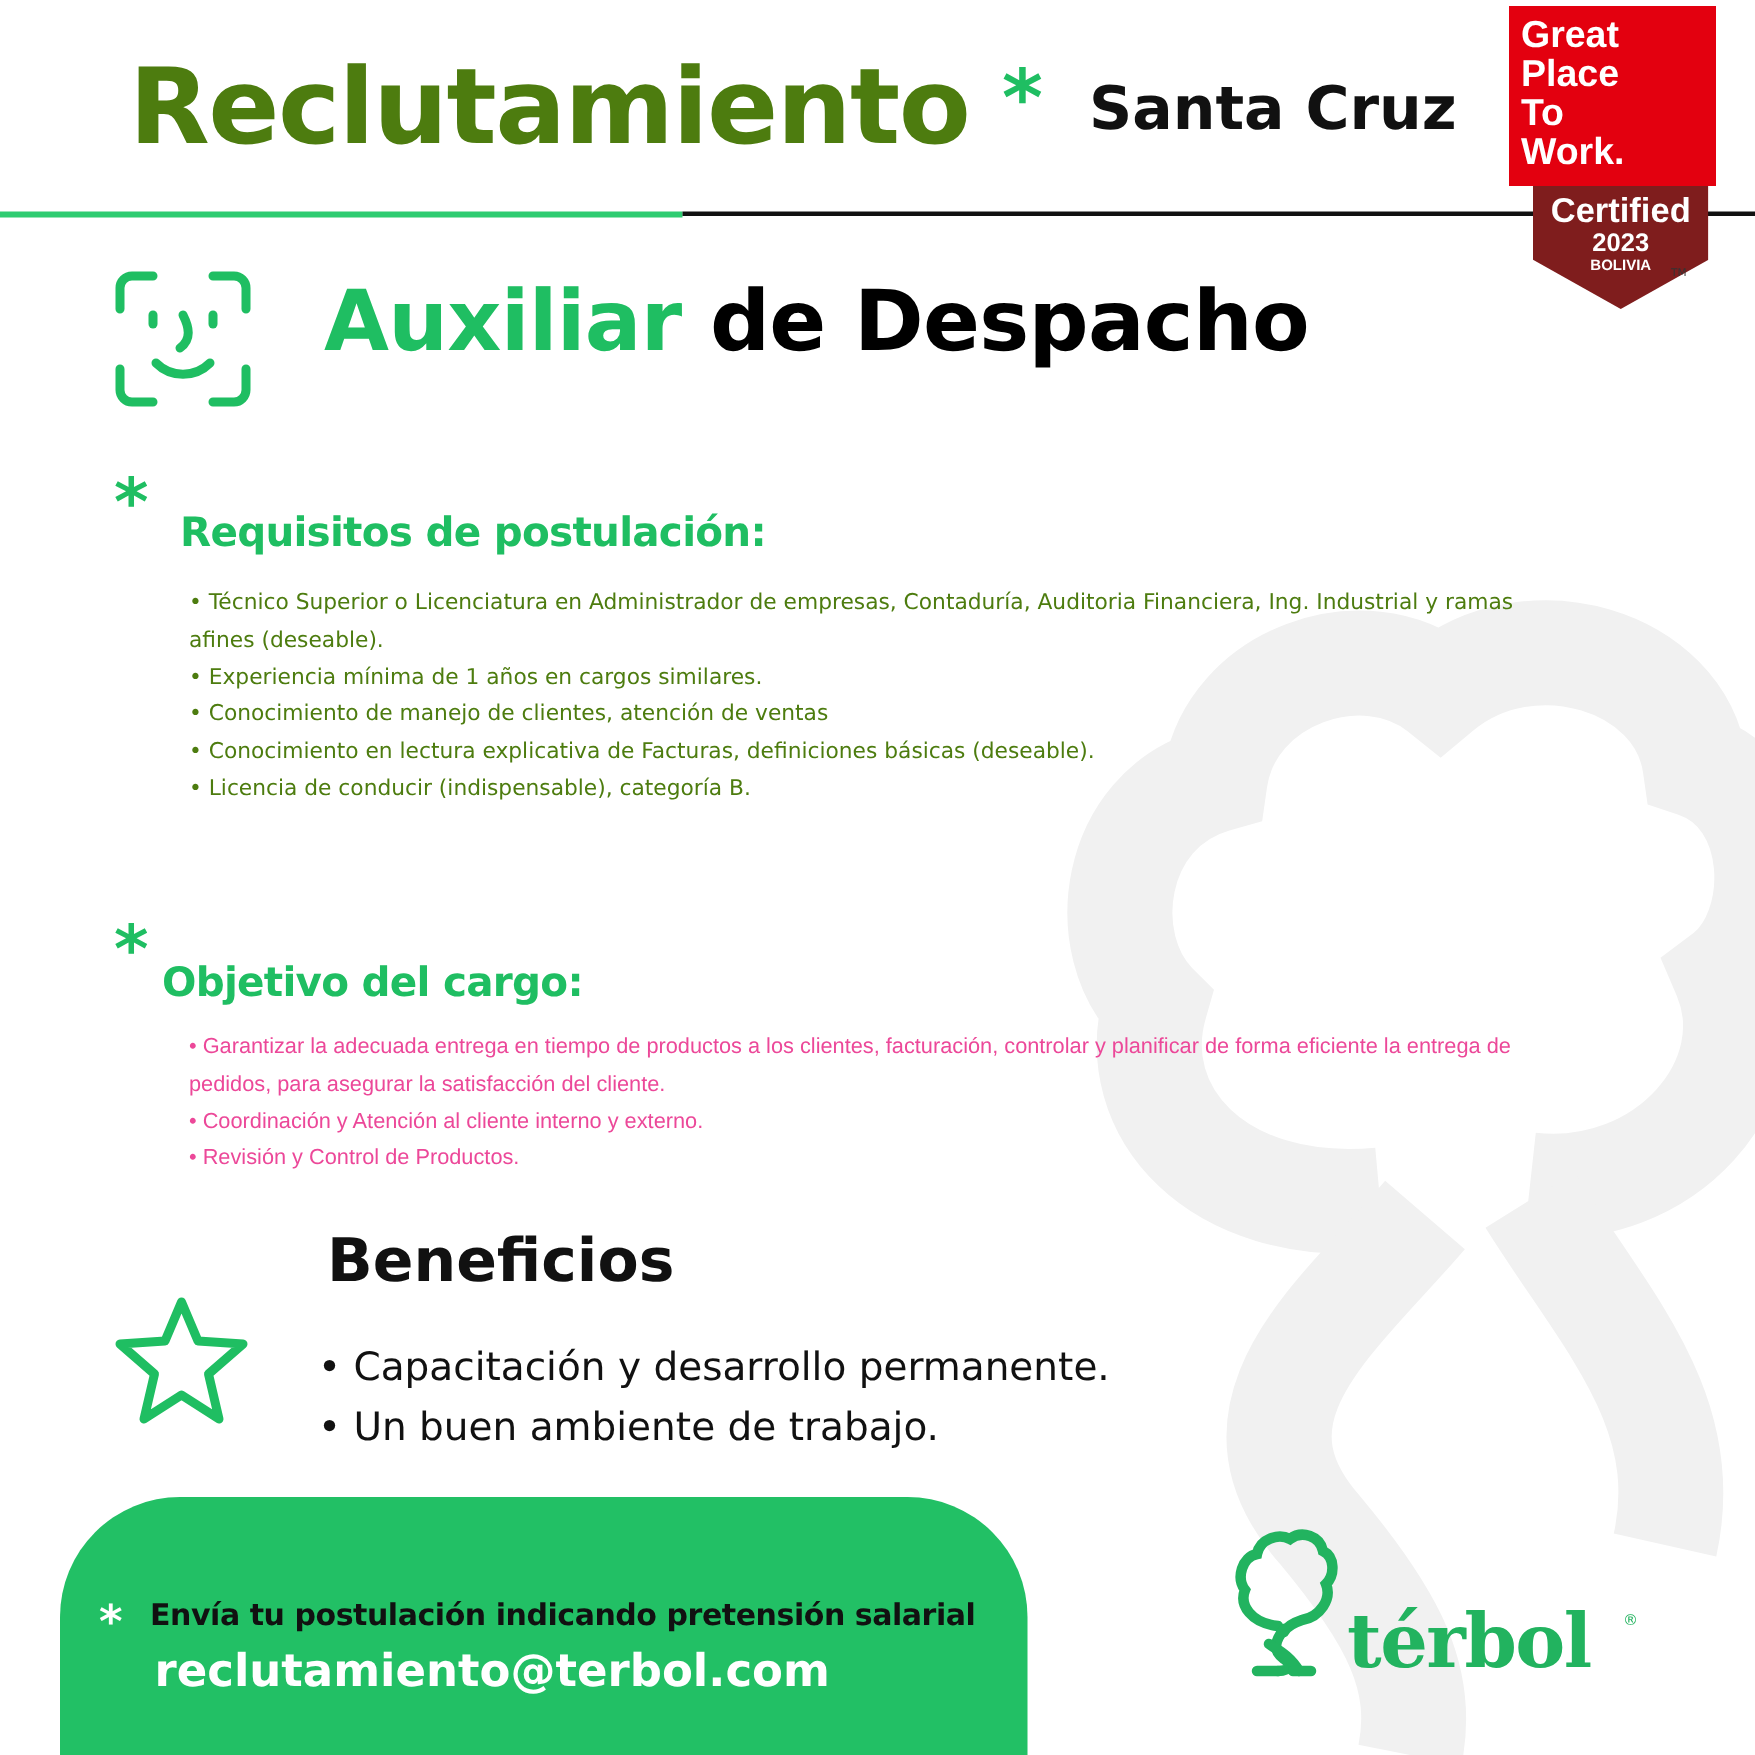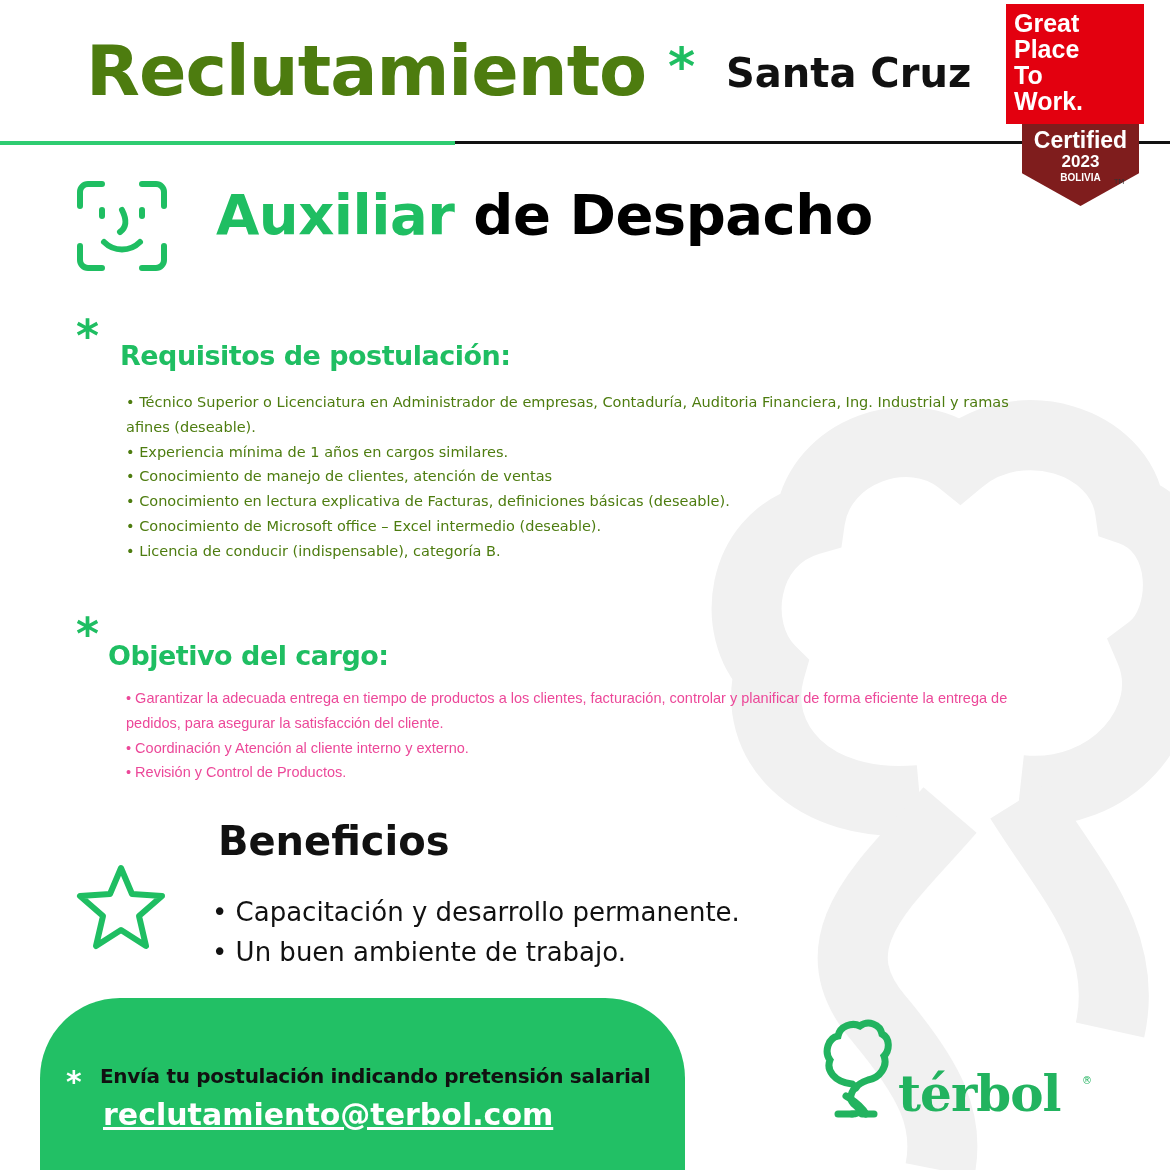--- a/index.html
+++ b/index.html
@@ -26,21 +26,21 @@
   .sec-title { font-size:27px; font-weight:bold; color:#1fbe62; letter-spacing:-0.5px; }
   .req-list { left:126px; top:390px; width:920px; font-size:14.5px; line-height:24.8px; color:#4d7c0f; font-family:"DejaVu Sans", sans-serif; }
   .obj-list { left:126px; top:686px; width:940px; font-size:14.5px; line-height:24.8px; color:#ec4899; font-family:"Liberation Sans", sans-serif; }
   .list-item { white-space:normal; }
   .benef-title { left:218px; top:818px; font-size:40px; font-weight:bold; color:#111; }
   .benef-list { left:212px; top:892px; font-size:26px; line-height:40px; color:#111; }
   .star-icon { left:74px; top:862px; width:94px; height:90px; }
   .cta-box { left:40px; top:998px; width:645px; height:200px; background:#22c065; border-radius:80px 80px 0 0; }
   .cta-star { left:66px; top:1064px; font-size:30px; font-weight:bold; color:#fff; }
   .cta-text { left:100px; top:1064px; font-size:20px; font-weight:bold; color:#111; letter-spacing:-0.3px; }
-  .cta-email { left:103px; top:1097px; font-size:30px; font-weight:bold; color:#fff;text-decoration:underline; }
+  .cta-email { left:103px; top:1097px; font-size:30px; font-weight:bold; color:#fff; }
   .logo-tree { left:822px; top:1018px; width:70px; height:100px; }
   .logo-text { left:898px; top:1064px; font-size:50px; font-weight:bold; color:#22b35f; font-family:"DejaVu Serif", serif; letter-spacing:-1px; }
   .logo-reg { left:1082px; top:1075px; font-size:10px; color:#22b35f; }
 </style>
 </head>
 <body>
 
 <svg class="watermark" viewBox="0 0 480 790">
   <g fill="none" stroke="#f1f1f1" stroke-width="70">
     <path d="M230 420 C120 430 60 360 80 290 C40 250 50 160 120 140 C130 70 220 40 270 80 C330 30 430 60 440 130 C500 150 500 240 460 270 C490 340 420 420 330 410"></path>
@@ -89,21 +89,20 @@
   <span class="black">de Despacho</span>
 </div>
 
 <div class="abs sec-star" style="left:76px;top:316px;">*</div>
 <div class="abs sec-title" style="left:108px;top:340px;margin-left:12px;">Requisitos de postulación:</div>
 <div class="abs req-list">
   <div class="list-item">• Técnico Superior o Licenciatura en Administrador de empresas, Contaduría, Auditoria Financiera, Ing. Industrial y ramas afines (deseable).</div>
   <div class="list-item">• Experiencia mínima de 1 años en cargos similares.</div>
   <div class="list-item">• Conocimiento de manejo de clientes, atención de ventas</div>
   <div class="list-item">• Conocimiento en lectura explicativa de Facturas, definiciones básicas (deseable).</div>
-  <div class="list-item">• Conocimiento de Microsoft office – Excel intermedio (deseable).</div>
   <div class="list-item">• Licencia de conducir (indispensable), categoría B.</div>
 </div>
 
 <div class="abs sec-star" style="left:76px;top:614px;">*</div>
 <div class="abs sec-title" style="left:108px;top:640px;">Objetivo del cargo:</div>
 <div class="abs obj-list">
   <div class="list-item">• Garantizar la adecuada entrega en tiempo de productos a los clientes, facturación, controlar y planificar de forma eficiente la entrega de pedidos, para asegurar la satisfacción del cliente.</div>
   <div class="list-item">• Coordinación y Atención al cliente interno y externo.</div>
   <div class="list-item">• Revisión y Control de Productos.</div>
 </div>

